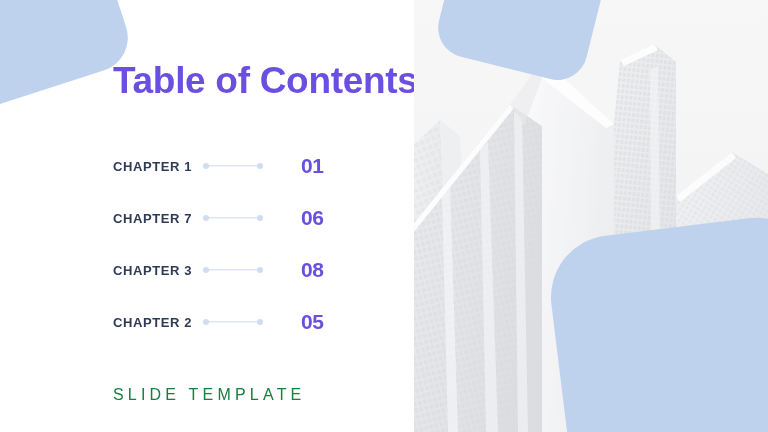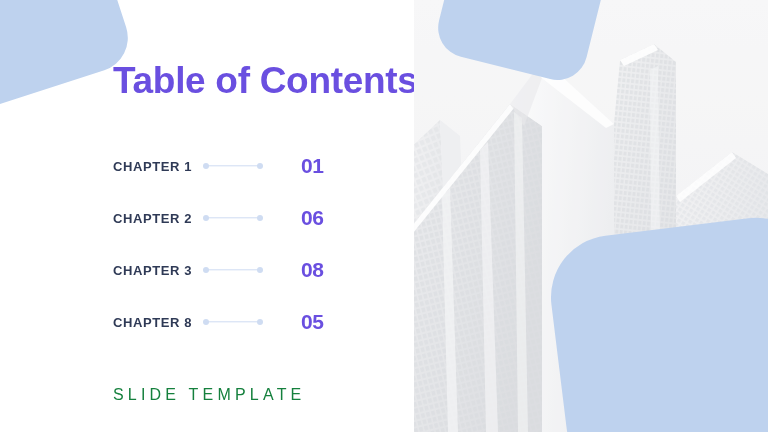--- a/index.html
+++ b/index.html
@@ -295,41 +295,41 @@
           <span class="toc-label">CHAPTER 1</span>
           <span class="toc-connector">
             <span class="dot start"></span>
             <span class="line"></span>
             <span class="dot end"></span>
           </span>
           <span class="toc-number">01</span>
         </div>
 
         <div class="toc-row">
-          <span class="toc-label">CHAPTER 2</span>
+          <span class="toc-label">CHAPTER 7</span>
           <span class="toc-connector">
             <span class="dot start"></span>
             <span class="line"></span>
             <span class="dot end"></span>
           </span>
           <span class="toc-number">06</span>
         </div>
 
         <div class="toc-row">
           <span class="toc-label">CHAPTER 3</span>
           <span class="toc-connector">
             <span class="dot start"></span>
             <span class="line"></span>
             <span class="dot end"></span>
           </span>
           <span class="toc-number">08</span>
         </div>
 
         <div class="toc-row">
-          <span class="toc-label">CHAPTER 8</span>
+          <span class="toc-label">CHAPTER 2</span>
           <span class="toc-connector">
             <span class="dot start"></span>
             <span class="line"></span>
             <span class="dot end"></span>
           </span>
           <span class="toc-number">05</span>
         </div>
 
       </div>
 

